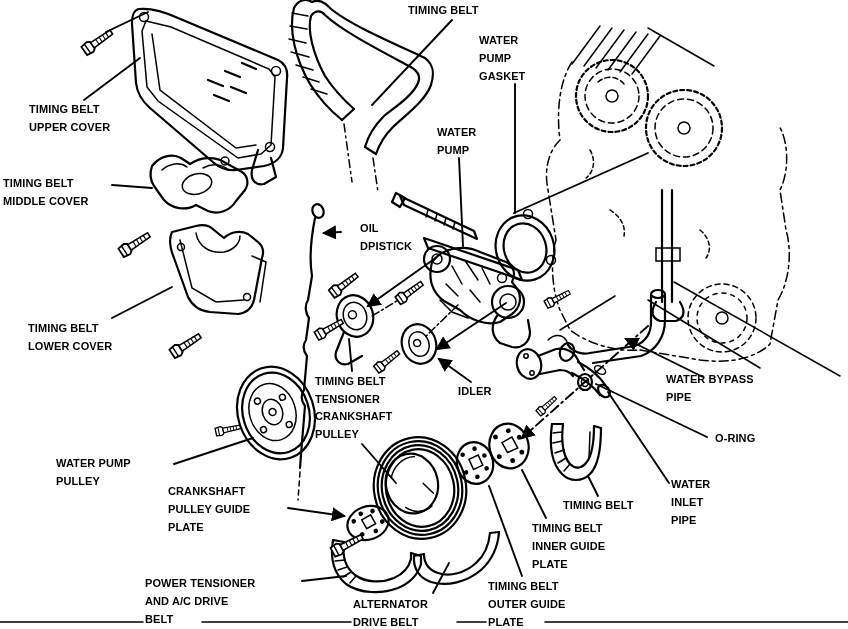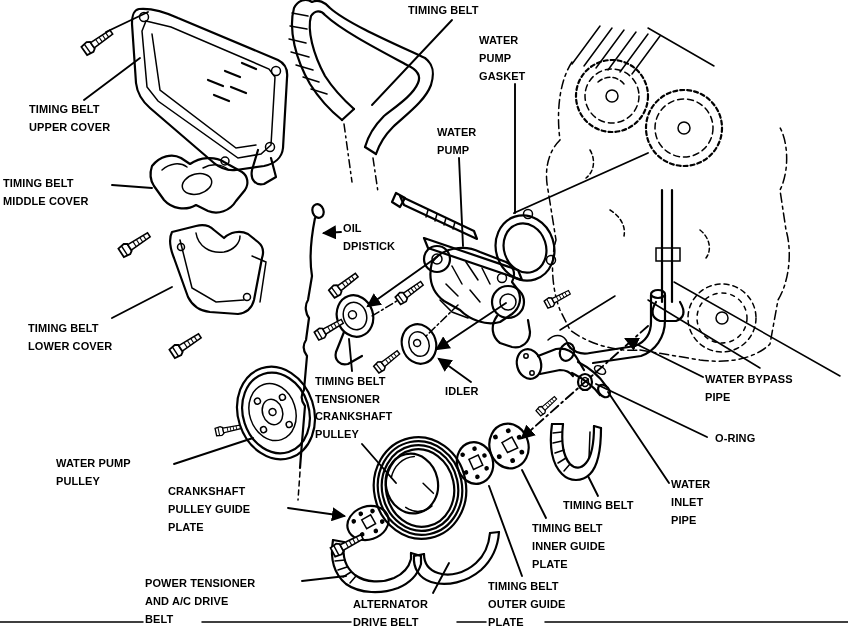--- a/index.html
+++ b/index.html
@@ -339,31 +339,31 @@
   <div class="lbl" style="left:408px;top:1px">TIMING BELT</div>
   <div class="lbl" style="left:479px;top:31px">WATER
 PUMP
 GASKET</div>
   <div class="lbl" style="left:29px;top:100px">TIMING BELT
 UPPER COVER</div>
   <div class="lbl" style="left:3px;top:174px">TIMING BELT
 MIDDLE COVER</div>
   <div class="lbl" style="left:437px;top:123px">WATER
 PUMP</div>
-  <div class="lbl" style="left:343px;top:219px">OIL
+  <div class="lbl" style="left:360px;top:219px">OIL
 DPISTICK</div>
   <div class="lbl" style="left:28px;top:319px">TIMING BELT
 LOWER COVER</div>
-  <div class="lbl" style="left:705px;top:370px">WATER BYPASS
+  <div class="lbl" style="left:666px;top:370px">WATER BYPASS
 PIPE</div>
   <div class="lbl" style="left:315px;top:372px">TIMING BELT
 TENSIONER</div>
   <div class="lbl" style="left:315px;top:407px">CRANKSHAFT
 PULLEY</div>
-  <div class="lbl" style="left:445px;top:382px">IDLER</div>
+  <div class="lbl" style="left:458px;top:382px">IDLER</div>
   <div class="lbl" style="left:715px;top:429px">O-RING</div>
   <div class="lbl" style="left:56px;top:454px">WATER PUMP
 PULLEY</div>
   <div class="lbl" style="left:168px;top:482px">CRANKSHAFT
 PULLEY GUIDE
 PLATE</div>
   <div class="lbl" style="left:563px;top:496px">TIMING BELT</div>
   <div class="lbl" style="left:671px;top:475px">WATER
 INLET
 PIPE</div>

